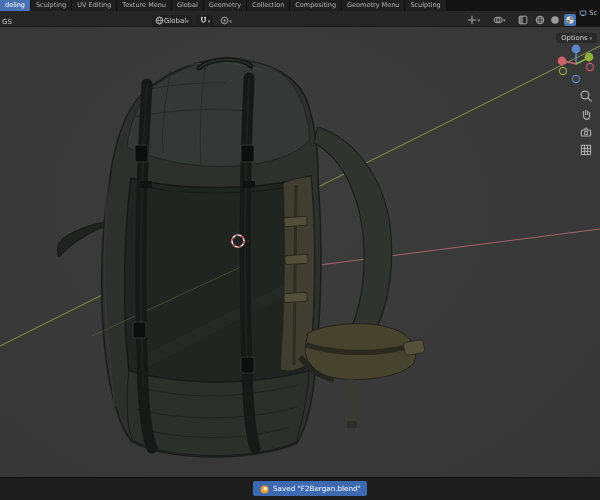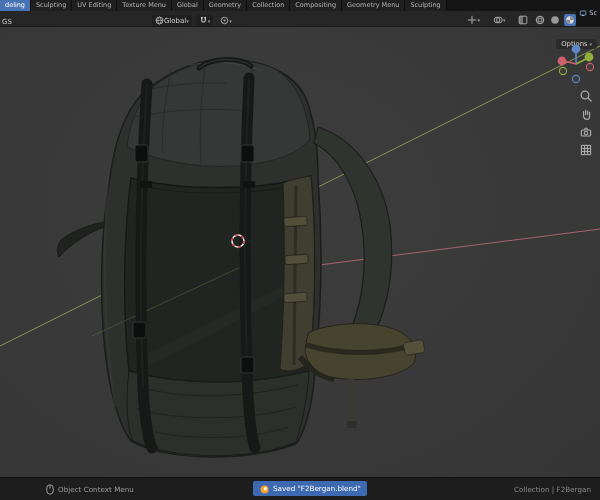--- a/index.html
+++ b/index.html
@@ -29,21 +29,21 @@
   .hright{margin-left:auto;display:flex;align-items:center;gap:3px;padding-right:3px;}
   .shade-pill{display:inline-flex;align-items:center;border-radius:2px;padding:1px;}
   .shade-pill.active{background:#4772b3;}
 
   
   .viewport{position:absolute;top:27px;left:0;right:0;bottom:22px;
             background:radial-gradient(ellipse at 45% 40%, #3d3d3d 0%, #383838 70%, #353535 100%);
             overflow:hidden;}
   .scene-svg{position:absolute;inset:0;}
 
-  .options-pill{position:absolute;top:12px;right:3px;display:flex;align-items:center;gap:2px;
+  .options-pill{position:absolute;top:6px;right:3px;display:flex;align-items:center;gap:2px;
                 background:rgba(40,40,40,.85);color:#d6d6d6;font-size:6.8px;
                 padding:1px 5px;border-radius:3px;z-index:5;}
 
   .nav-gizmo{position:absolute;top:15px;right:2px;width:44px;height:44px;z-index:5;}
   .tool-column{position:absolute;top:62px;right:7px;display:flex;flex-direction:column;
                gap:4px;z-index:5;}
   .tool-btn{width:14px;height:14px;opacity:.85;}
 
   
   .statusbar{position:absolute;left:0;right:0;bottom:0;height:22px;background:#1d1d1d;
@@ -318,34 +318,24 @@
           <line x1="5.5" y1="2.4" x2="5.5" y2="11.6"></line>
             <line x1="8.5" y1="2.4" x2="8.5" y2="11.6"></line>
           <line x1="2.4" y1="5.5" x2="11.6" y2="5.5"></line>
             <line x1="2.4" y1="8.5" x2="11.6" y2="8.5"></line>
         </g>
       </svg>
     </div>
   </div>
 
   <div class="statusbar">
-    <div class="status-left">
-      <svg width="8" height="11" viewBox="0 0 8 11">
-        <rect x="0.8" y="0.8" width="6.4" height="9.4" rx="3.2" fill="none" stroke="#9a9a9a" stroke-width="1"></rect>
-        <line x1="4" y1="1" x2="4" y2="4.5" stroke="#9a9a9a" stroke-width="1"></line>
-      </svg>
-      <span>Object Context Menu</span>
-    </div>
 
     <div class="status-note">
       <svg width="10" height="10" viewBox="0 0 10 10">
         <circle cx="5.6" cy="5.4" r="3.9" fill="#ff9e2c"></circle>
         <circle cx="6.3" cy="4.8" r="1.7" fill="#fff"></circle>
         <path d="M1,4.6 L4.4,2.6 L5.4,4.4 Z" fill="#ff9e2c"></path>
       </svg>
       <span>Saved "F2Bergan.blend"</span>
     </div>
 
-    <div class="status-right">
-      <span>Collection | F2Bergan</span>
-    </div>
   </div>
 </div>
 
 </body></html>

